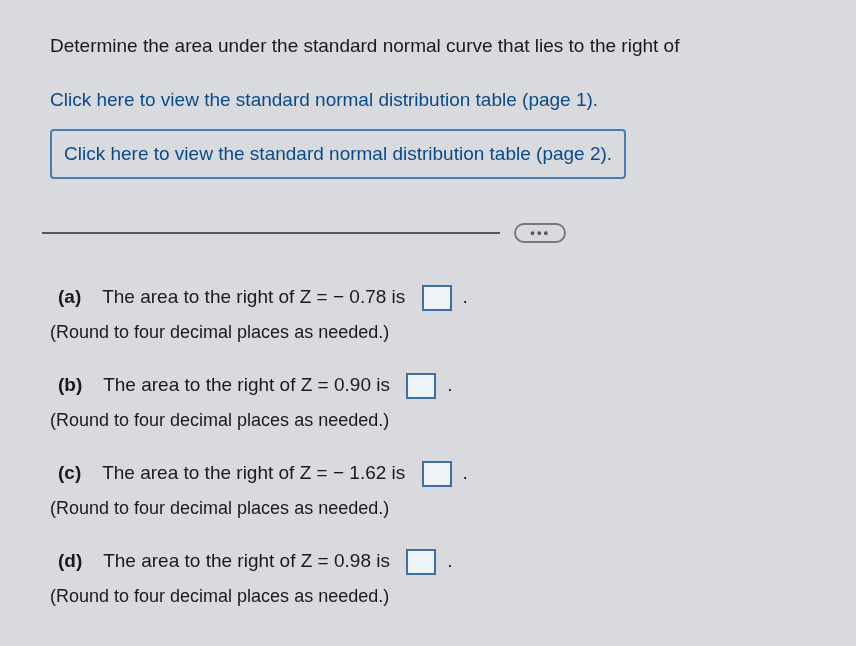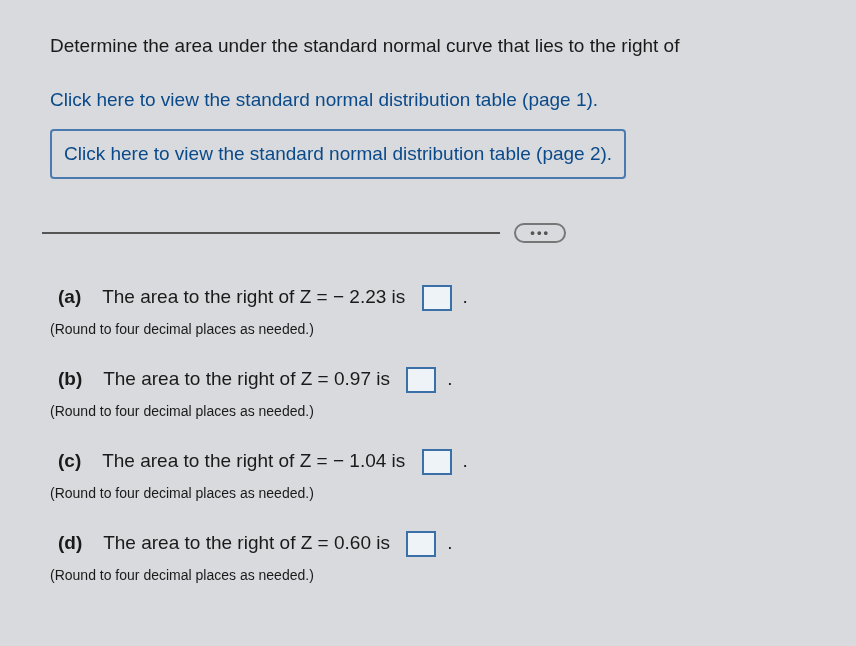--- a/index.html
+++ b/index.html
@@ -68,21 +68,21 @@
       display: inline-block;
       width: 30px;
       height: 26px;
       border: 2px solid #3a6fa8;
       background: #eef3f8;
       vertical-align: middle;
       margin: 0 3px;
       cursor: text;
     }
     .round-note {
-      font-size: 14px;
+      font-size: 18px;
     }
   </style>
 </head>
 <body>
 
 <div class="question-text">
   <span>Determine the area under the standard normal curve that lies to the right of</span><br>
 </div>
 
 <div>
@@ -92,37 +92,37 @@
   </span>
 </div>
 
 <div class="divider-row">
   <div class="hr-line"></div>
   <div class="dots-pill">•••</div>
 </div>
 
 <div class="part">
   <div class="prompt">
-    <span class="bold">(a)</span><span> The area to the right of Z = − 2.23 is </span><span class="answer-box"></span><span>.</span>
+    <span class="bold">(a)</span><span> The area to the right of Z = − 0.78 is </span><span class="answer-box"></span><span>.</span>
   </div>
   <div class="round-note">(Round to four decimal places as needed.)</div>
 </div>
 
 <div class="part">
   <div class="prompt">
-    <span class="bold">(b)</span><span> The area to the right of Z = 0.97 is </span><span class="answer-box"></span><span>.</span>
+    <span class="bold">(b)</span><span> The area to the right of Z = 0.90 is </span><span class="answer-box"></span><span>.</span>
   </div>
   <div class="round-note">(Round to four decimal places as needed.)</div>
 </div>
 
 <div class="part">
   <div class="prompt">
-    <span class="bold">(c)</span><span> The area to the right of Z = − 1.04 is </span><span class="answer-box"></span><span>.</span>
+    <span class="bold">(c)</span><span> The area to the right of Z = − 1.62 is </span><span class="answer-box"></span><span>.</span>
   </div>
   <div class="round-note">(Round to four decimal places as needed.)</div>
 </div>
 
 <div class="part">
   <div class="prompt">
-    <span class="bold">(d)</span><span> The area to the right of Z = 0.60 is </span><span class="answer-box"></span><span>.</span>
+    <span class="bold">(d)</span><span> The area to the right of Z = 0.98 is </span><span class="answer-box"></span><span>.</span>
   </div>
   <div class="round-note">(Round to four decimal places as needed.)</div>
 </div>
 
 </body></html>

